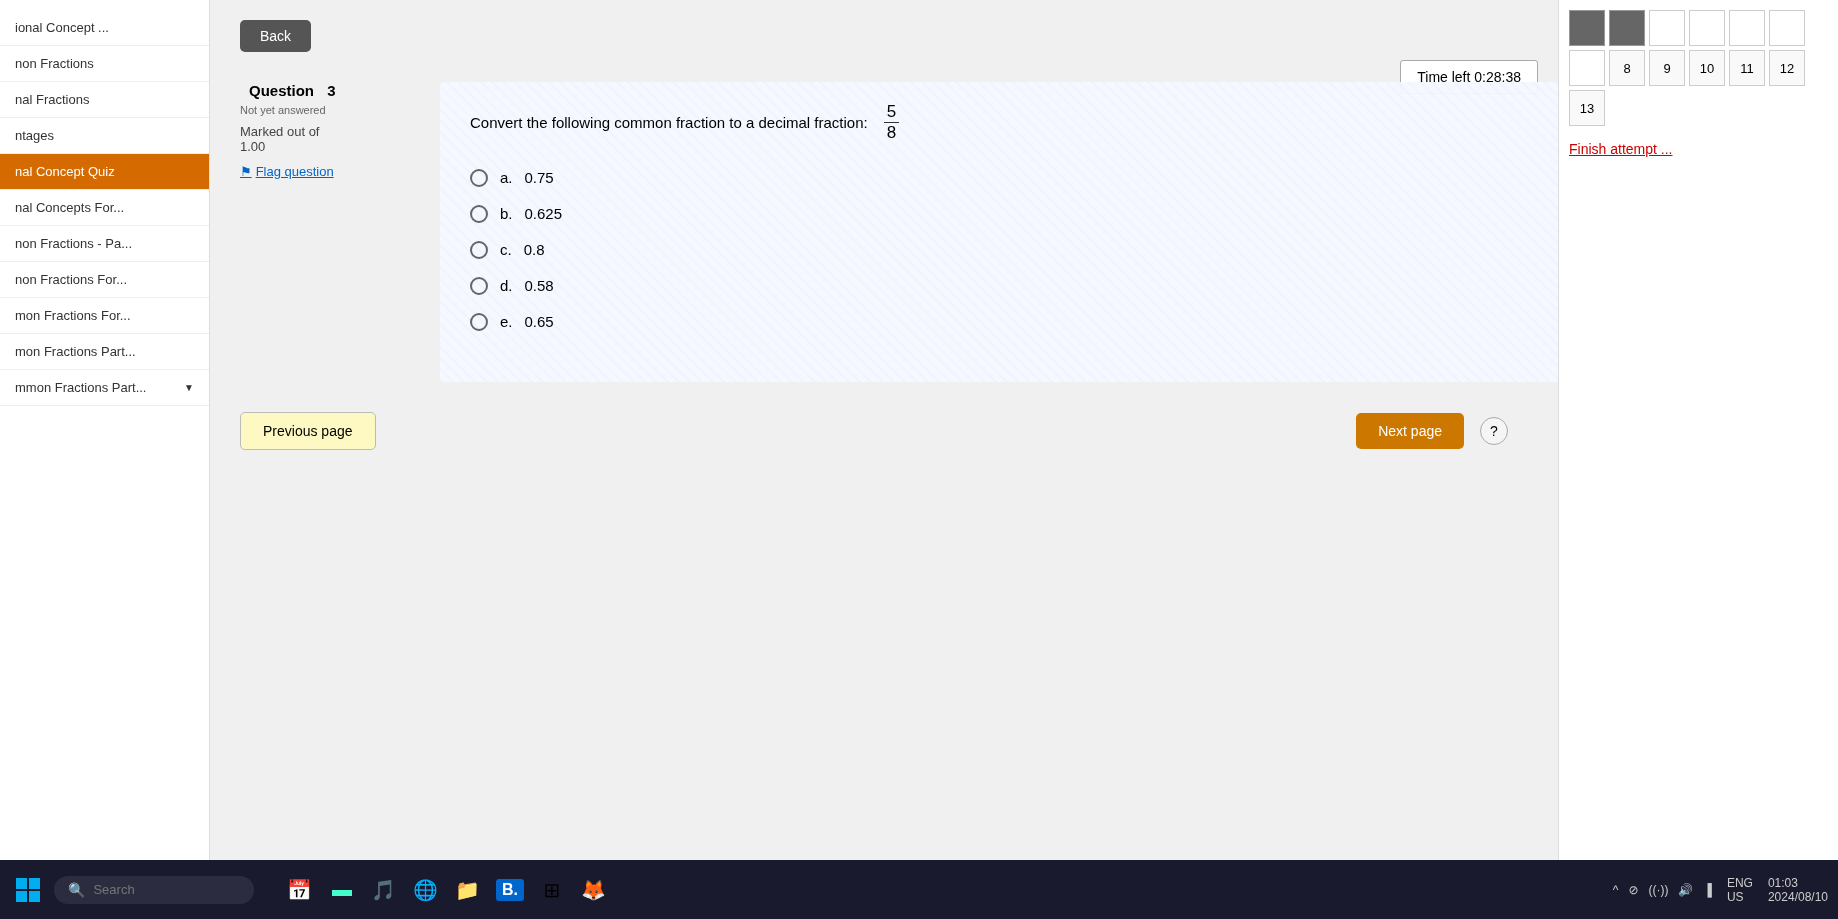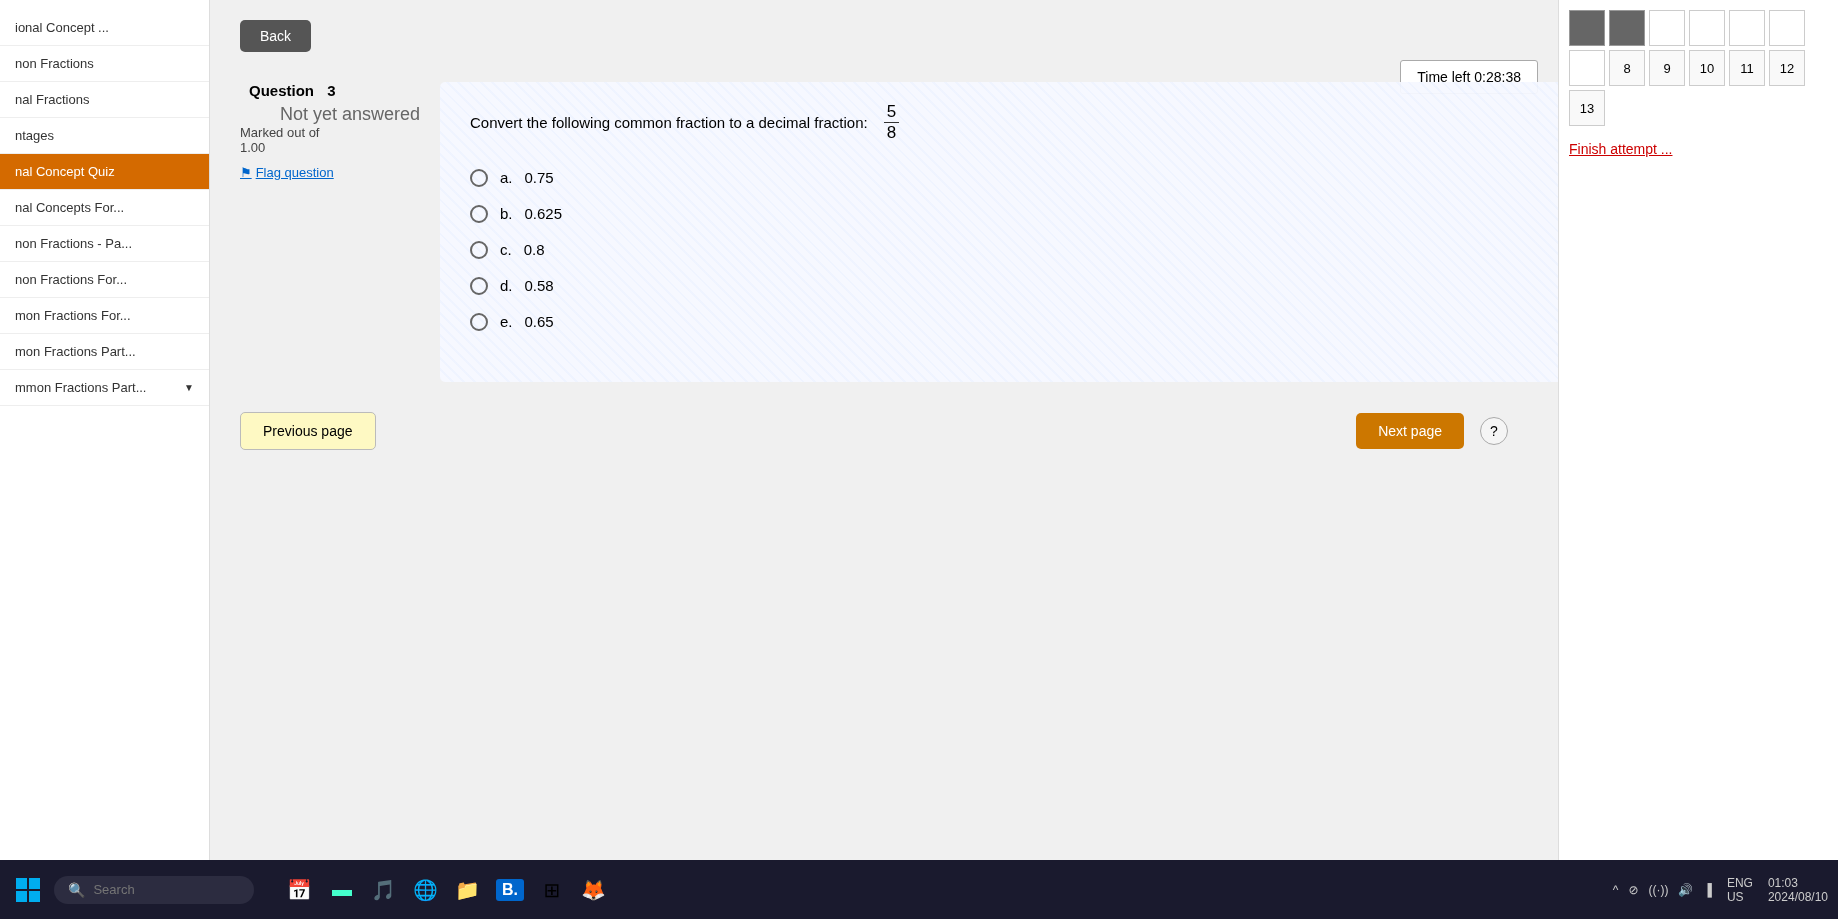--- a/index.html
+++ b/index.html
@@ -127,23 +127,23 @@
     }
     .question-info .q-title {
       font-size: 15px;
       margin-bottom: 5px;
     }
     .question-info .q-title span {
       font-weight: bold;
       margin-left: 9px;
     }
     .question-info .q-status {
-      font-size: 18px;
+      font-size: 11px;
       color: #666;
-      text-align: right;
+      margin-bottom: 8px;
     }
     .question-info .q-marked {
       font-size: 13px;
       color: #444;
       margin-bottom: 10px;
     }
     .flag-link {
       font-size: 13px;
       color: #0066cc;
       cursor: pointer;

